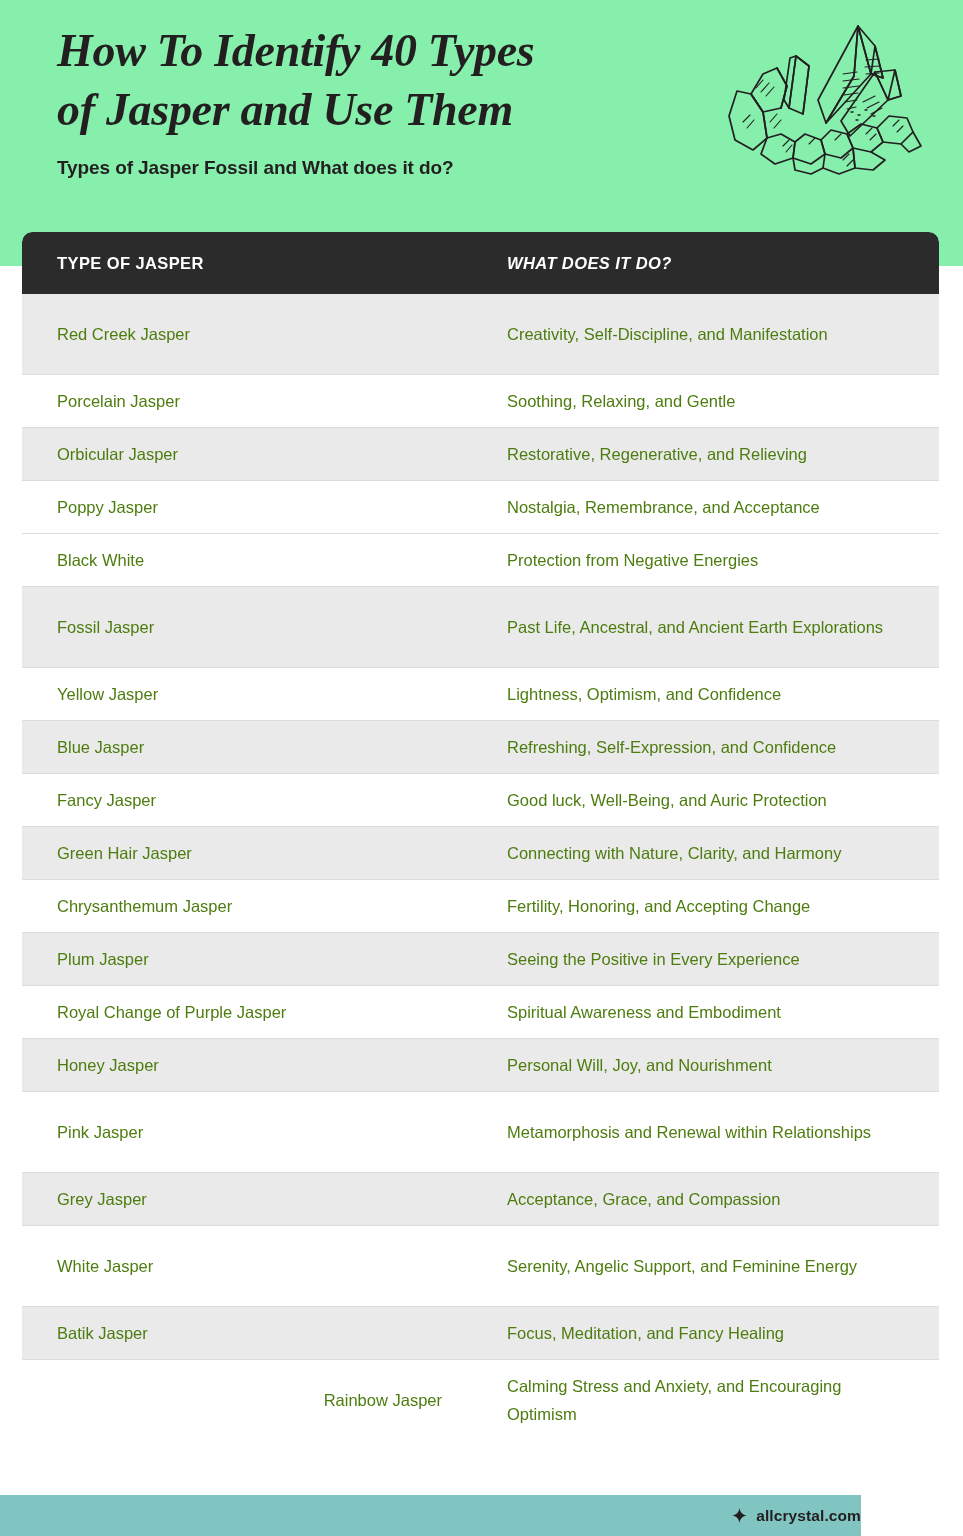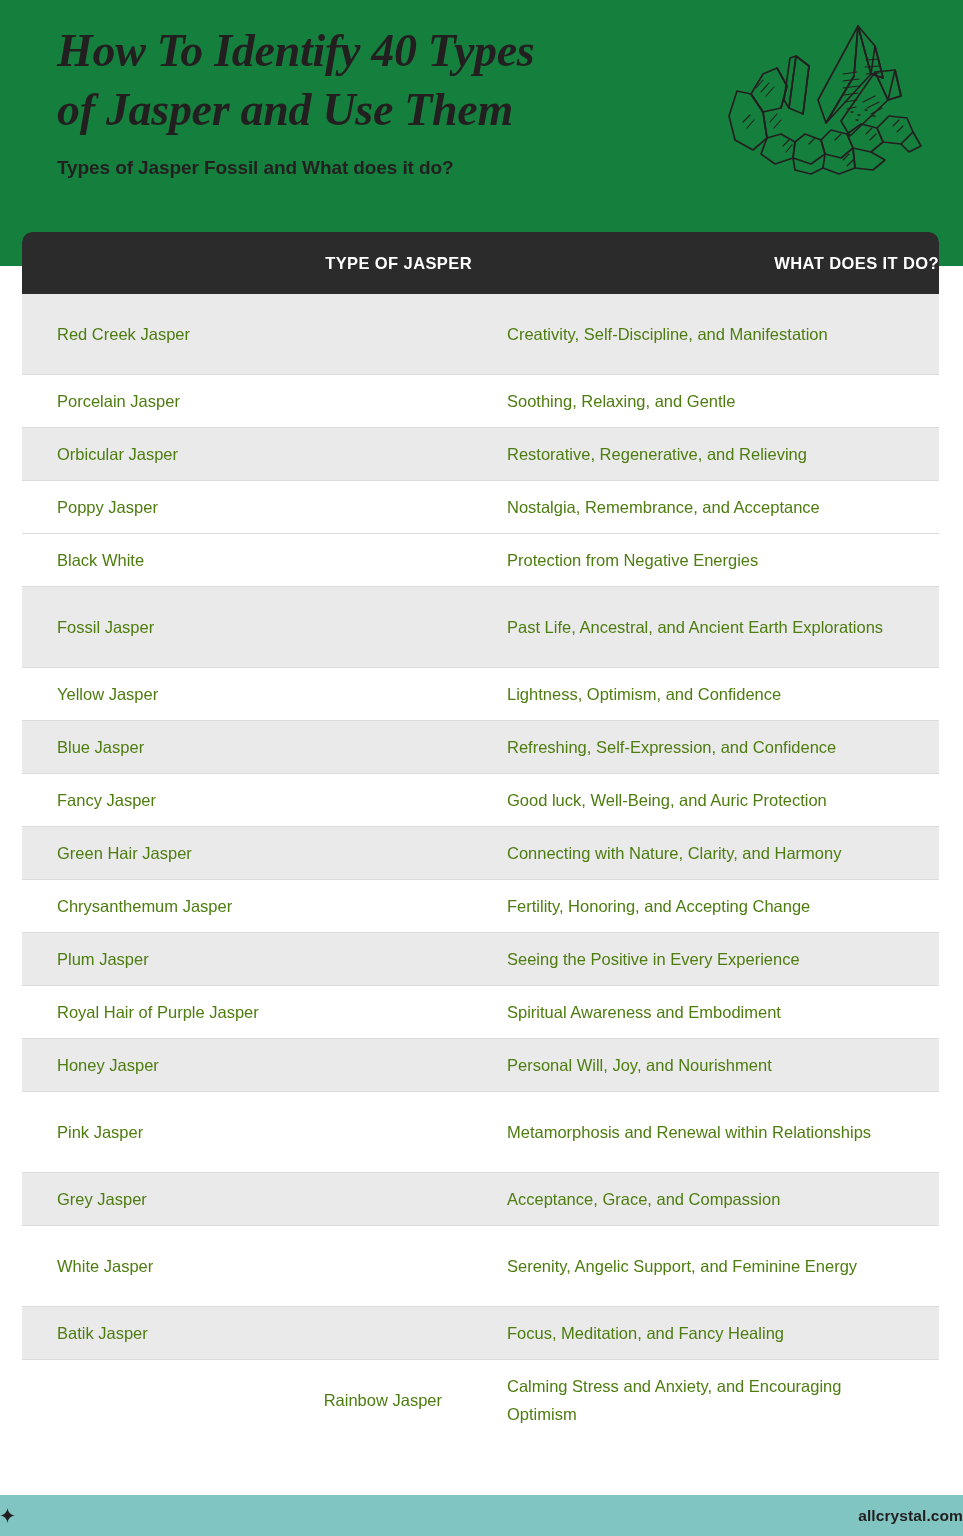--- a/index.html
+++ b/index.html
@@ -18,21 +18,21 @@
     width: 963px;
     height: 1536px;
     background: #ffffff;
   }
 
   
   .header {
     position: relative;
     width: 963px;
     height: 266px;
-    background: #15803d;
+    background: #86efac;
     box-sizing: border-box;
   }
   .header-text {
     position: absolute;
     left: 57px;
     top: 22px;
     width: 640px;
   }
   .title {
     font-family: "Liberation Serif", "DejaVu Serif", serif;
@@ -75,27 +75,27 @@
     border-radius: 10px;
     overflow: hidden;
     table-layout: fixed;
   }
   .table thead th {
     background: #2b2b2b;
     color: #ffffff;
     font-size: 16.5px;
     font-weight: bold;
     letter-spacing: 0.4px;
-    text-align: right;
+    text-align: left;
     height: 62px;
     padding: 0 0 0 35px;
     vertical-align: middle;
   }
   .table thead th:first-child { border-top-left-radius: 10px; }
-  .table thead th:last-child  { border-top-right-radius: 10px; }
+  .table thead th:last-child  { border-top-right-radius: 10px; font-style: italic; }
 
   .col-type { width: 450px; }
   .col-what { width: 467px; }
 
   .table tbody td {
     font-size: 16.5px;
     color: #4d7c0f;
     padding: 0 30px 0 35px;
     vertical-align: middle;
     line-height: 1.7;
@@ -107,26 +107,26 @@
   .table tbody tr.r2 td { height: 80px; }
   .table tbody tr:last-child td { border-bottom: none; }
   .table tbody tr:last-child td:first-child { border-bottom-left-radius: 10px; text-align: right; }
   .table tbody tr:last-child td:last-child { border-bottom-right-radius: 10px; }
 
   
   .footer {
     position: absolute;
     left: 0;
     bottom: 0;
-    width: 963px;
+    width: 861px;
     height: 41px;
     background: #81c5c2;
     display: flex;
     align-items: center;
-    justify-content: space-between;
+    justify-content: flex-end;
     gap: 9px;
   }
   .footer-label {
     font-size: 15.5px;
     font-weight: bold;
     color: #231f20;
     letter-spacing: 0.1px;
   }
   .sparkle-icon {
     display: block;
@@ -281,21 +281,21 @@
           </tr>
           <tr class="plain r1">
             <td>Chrysanthemum Jasper</td>
             <td>Fertility, Honoring, and Accepting Change</td>
           </tr>
           <tr class="alt r1">
             <td>Plum Jasper</td>
             <td>Seeing the Positive in Every Experience</td>
           </tr>
           <tr class="plain r1">
-            <td>Royal Hair of Purple Jasper</td>
+            <td>Royal Change of Purple Jasper</td>
             <td>Spiritual Awareness and Embodiment</td>
           </tr>
           <tr class="alt r1">
             <td>Honey Jasper</td>
             <td>Personal Will, Joy, and Nourishment</td>
           </tr>
           <tr class="plain r2">
             <td>Pink Jasper</td>
             <td>Metamorphosis and Renewal within Relationships</td>
           </tr>

